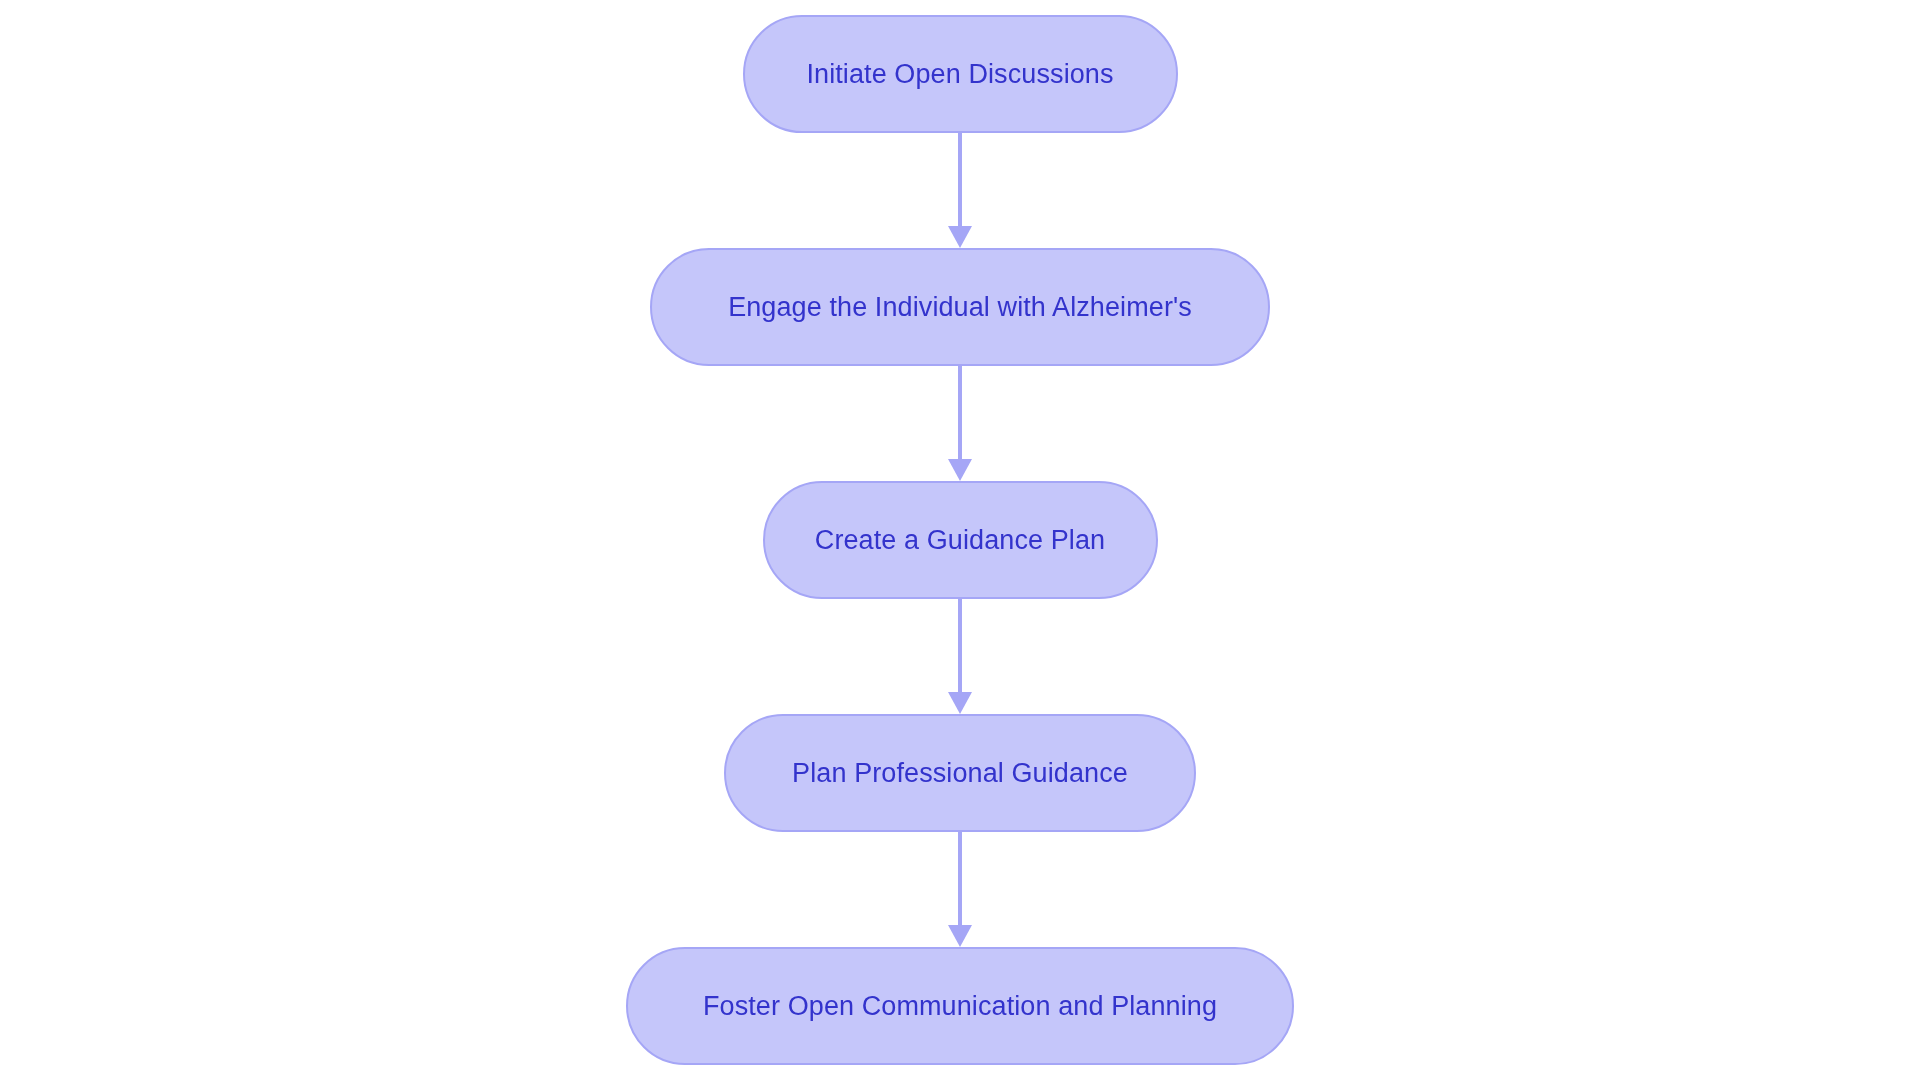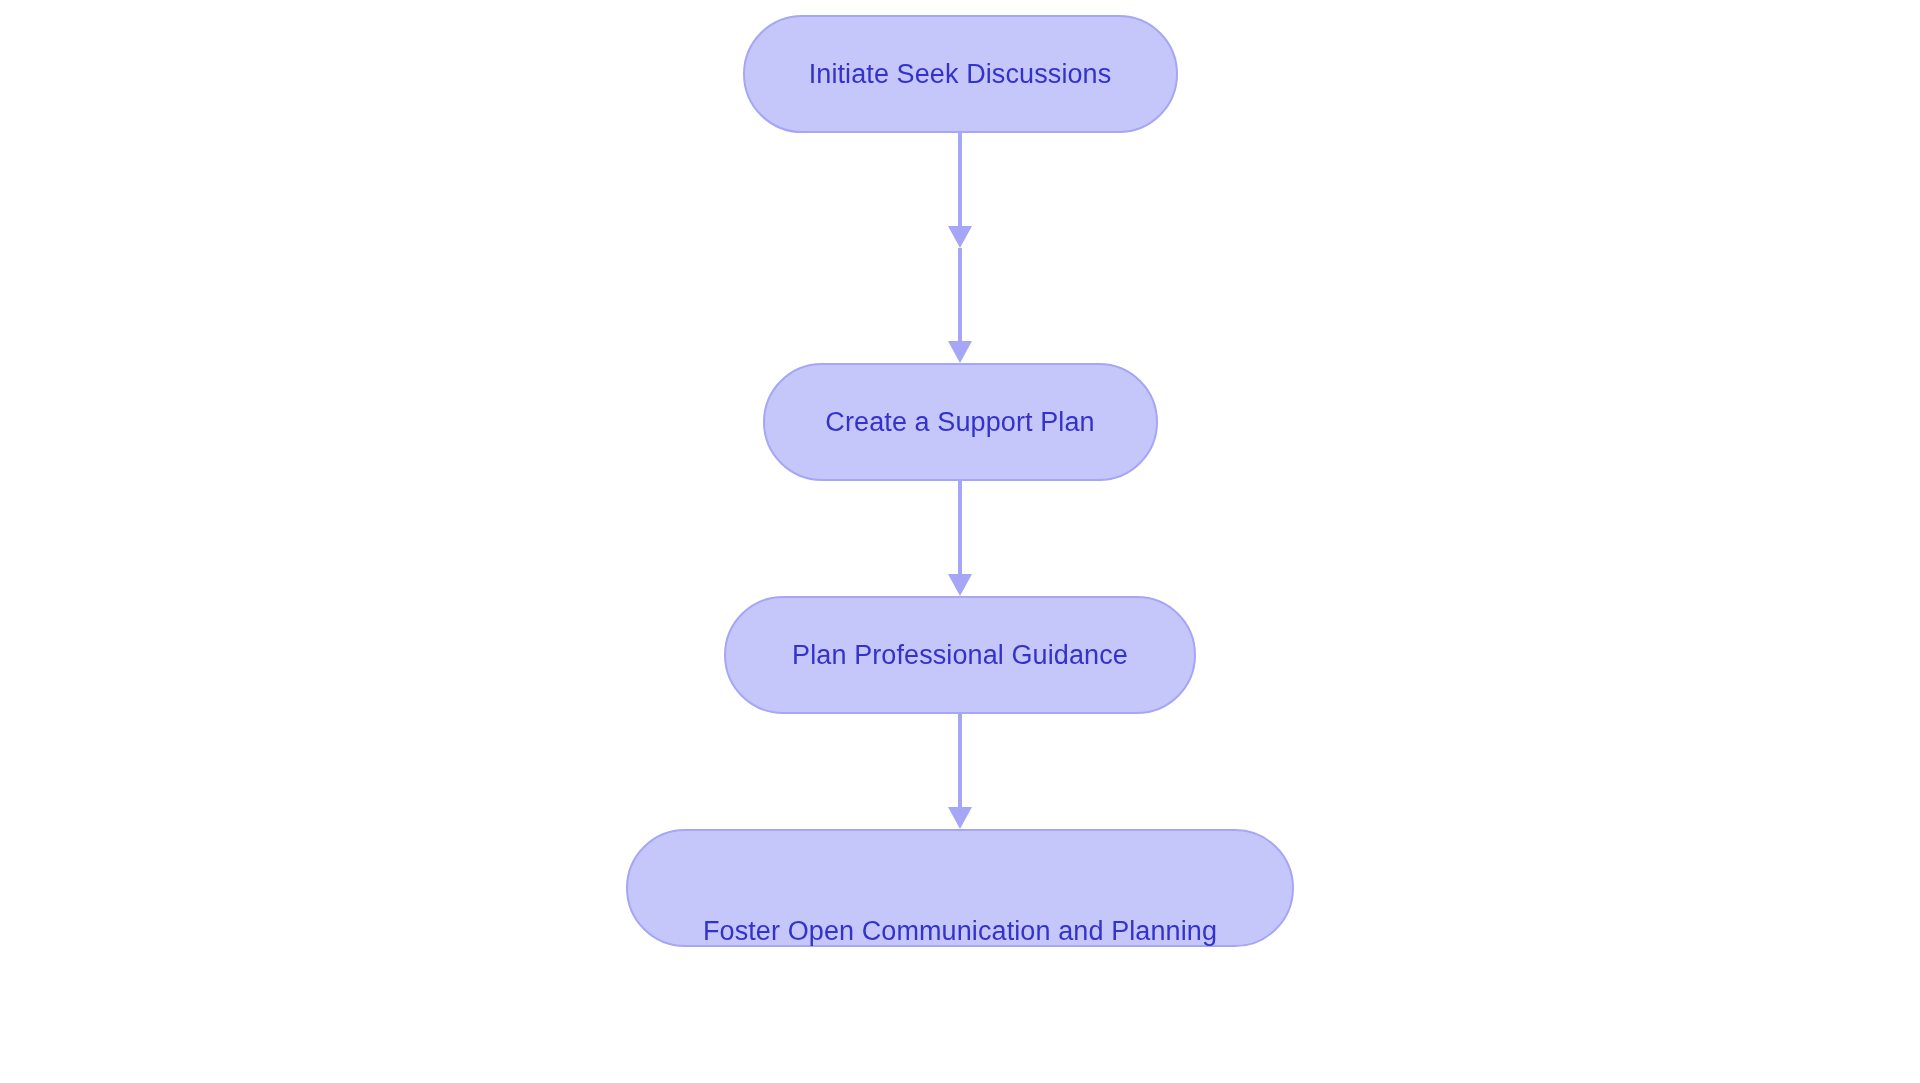--- a/index.html
+++ b/index.html
@@ -47,21 +47,21 @@
     line-height: 1;
     letter-spacing: 0.1px;
     font-family: "Liberation Sans", sans-serif;
   }
 
   
   .node-w1 { width: 435px; }
   .node-w2 { width: 620px; }
   .node-w3 { width: 395px; }
   .node-w4 { width: 472px; }
-  .node-w5 { width: 668px; align-items: flex-end; }
+  .node-w5 { width: 668px; }
 
   .connector {
     position: relative;
     width: 40px;
     height: 115px;
     display: flex;
     flex-direction: column;
     align-items: center;
     justify-content: flex-start;
   }
@@ -80,36 +80,39 @@
     border-top: 22px solid #a5a6f6;
     margin-top: -1px;
   }
 </style>
 </head>
 <body>
 
 <div class="flowchart">
 
   <div class="node node-w1">
-    <span class="node-label">Initiate Seek Discussions</span>
+    <span class="node-label">Initiate Open Discussions</span>
   </div>
 
   <div class="connector">
     <div class="connector-line"></div>
     <div class="connector-head"></div>
   </div>
 
+  <div class="node node-w2">
+    <span class="node-label">Engage the Individual with Alzheimer's</span>
+  </div>
 
   <div class="connector">
     <div class="connector-line"></div>
     <div class="connector-head"></div>
   </div>
 
   <div class="node node-w3">
-    <span class="node-label">Create a Support Plan</span>
+    <span class="node-label">Create a Guidance Plan</span>
   </div>
 
   <div class="connector">
     <div class="connector-line"></div>
     <div class="connector-head"></div>
   </div>
 
   <div class="node node-w4">
     <span class="node-label">Plan Professional Guidance</span>
   </div>

